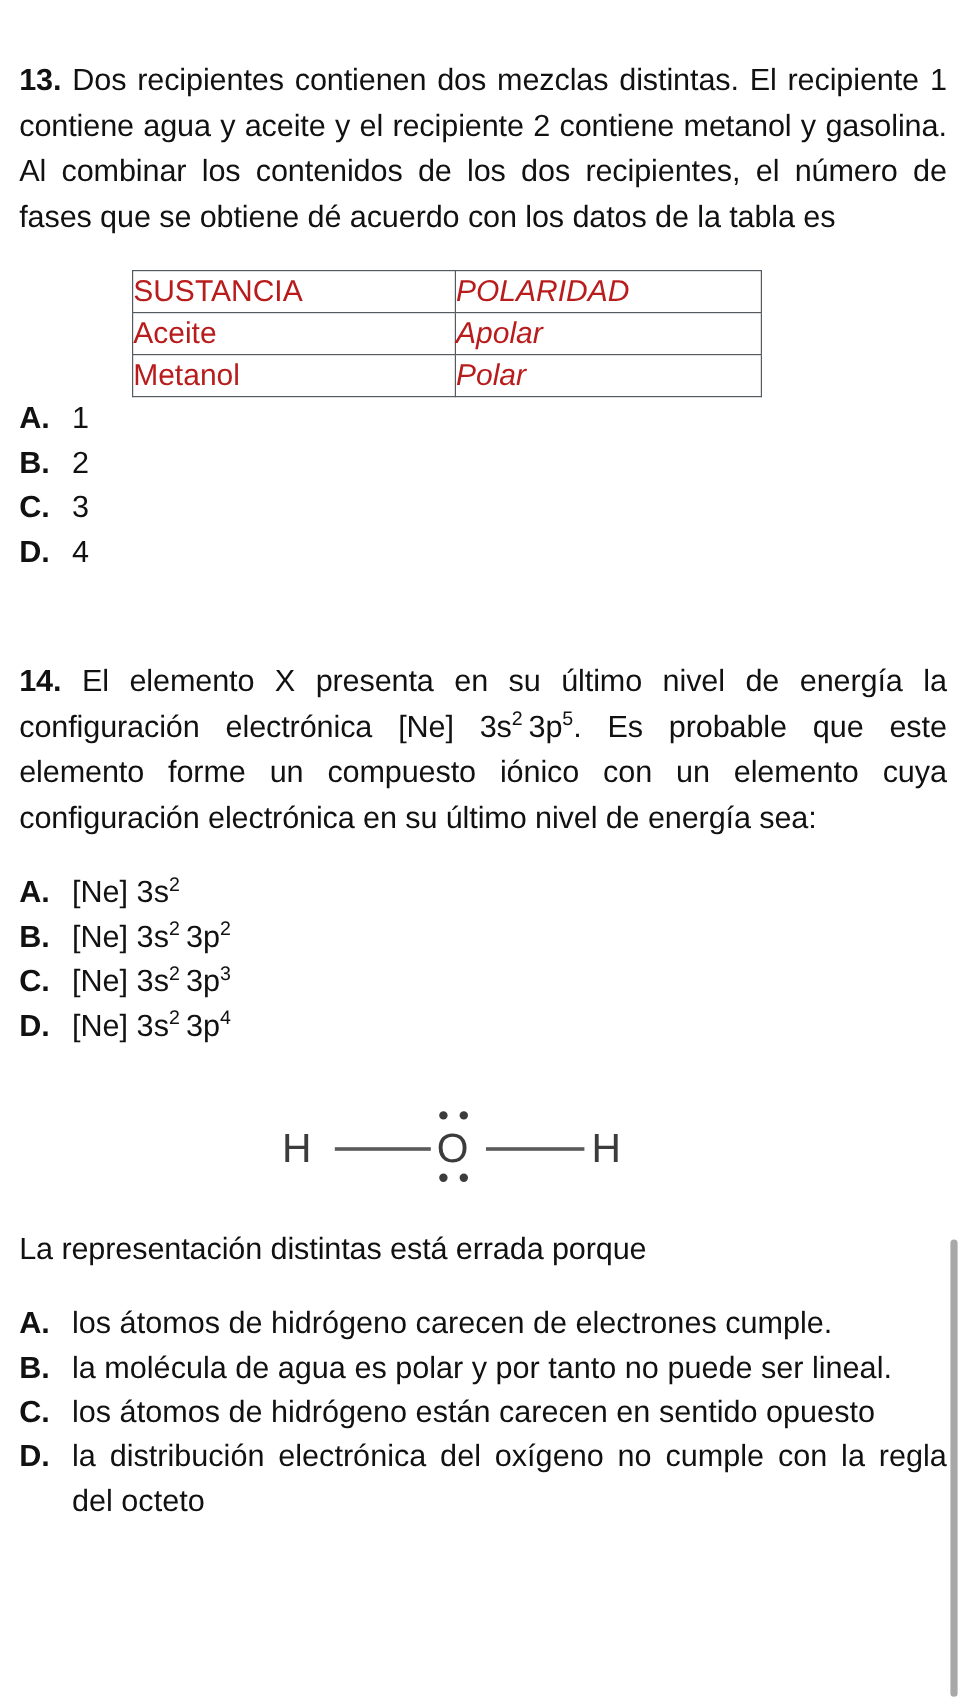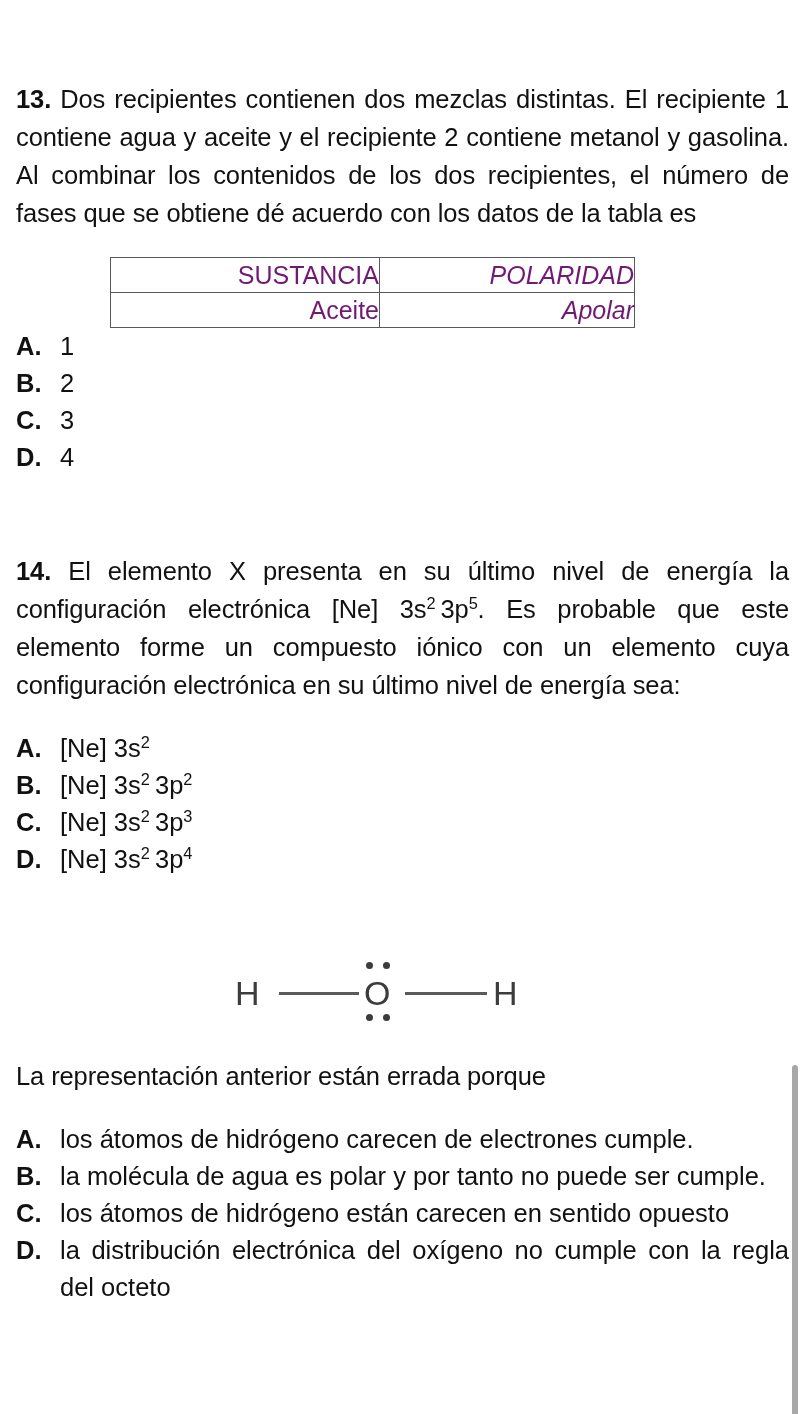--- a/index.html
+++ b/index.html
@@ -19,21 +19,20 @@
     position: relative;
     width: 805px;
     height: 1414px;
     box-sizing: border-box;
     padding: 0 16px 0 16px;
   }
 
   
   .question {
     width: 100%;
-    margin-top: 32px;
   }
   .qtext {
     font-size: 25.5px;
     line-height: 38px;
     text-align: justify;
     text-justify: inter-word;
     letter-spacing: -0.1px;
   }
   .qtext .qnum {
     font-weight: bold;
@@ -75,26 +74,26 @@
     justify-content: flex-start;
     padding-left: 94px;
   }
   table.data {
     border-collapse: collapse;
     width: 522px;
     table-layout: fixed;
   }
   table.data td {
     border: 1.6px solid #555b5e;
-    text-align: right;
+    text-align: left;
     font-size: 25px;
     height: 34px;
     line-height: 30px;
     padding: 0;
-    color: #701a75;
+    color: #b91c1c;
   }
   table.data td.col-a { width: 268px; }
   table.data td.col-b { width: 254px; font-style: italic; }
 
   
   .molecule {
     position: relative;
     height: 78px;
     width: 100%;
   }
@@ -169,20 +168,24 @@
     <div class="table-wrap">
       <table class="data">
         <tbody>
           <tr>
             <td class="col-a">SUSTANCIA</td>
             <td class="col-b">POLARIDAD</td>
           </tr>
           <tr>
             <td class="col-a">Aceite</td>
             <td class="col-b">Apolar</td>
+          </tr>
+          <tr>
+            <td class="col-a">Metanol</td>
+            <td class="col-b">Polar</td>
           </tr>
         </tbody>
       </table>
     </div>
 
     <ul class="options">
       <li class="option">
         <span class="letter">A.</span>
         <span class="otext">1</span>
       </li>
@@ -240,30 +243,30 @@
         <span class="atom o-center">O</span>
         <span class="bond right"></span>
         <span class="atom h-right">H</span>
         <span class="lp t1"></span>
         <span class="lp t2"></span>
         <span class="lp b1"></span>
         <span class="lp b2"></span>
       </div>
     </div>
 
-    <p class="qtext">La representación anterior están errada porque</p>
+    <p class="qtext">La representación distintas está errada porque</p>
 
     <ul class="options">
       <li class="option justified">
         <span class="letter">A.</span>
         <span class="otext">los átomos de hidrógeno carecen de electrones cumple.</span>
       </li>
       <li class="option justified">
         <span class="letter">B.</span>
-        <span class="otext">la molécula de agua es polar y por tanto no puede ser cumple.</span>
+        <span class="otext">la molécula de agua es polar y por tanto no puede ser lineal.</span>
       </li>
       <li class="option justified">
         <span class="letter">C.</span>
         <span class="otext">los átomos de hidrógeno están carecen en sentido opuesto</span>
       </li>
       <li class="option justified">
         <span class="letter">D.</span>
         <span class="otext">la distribución electrónica del oxígeno no cumple con la regla del octeto</span>
       </li>
     </ul>

